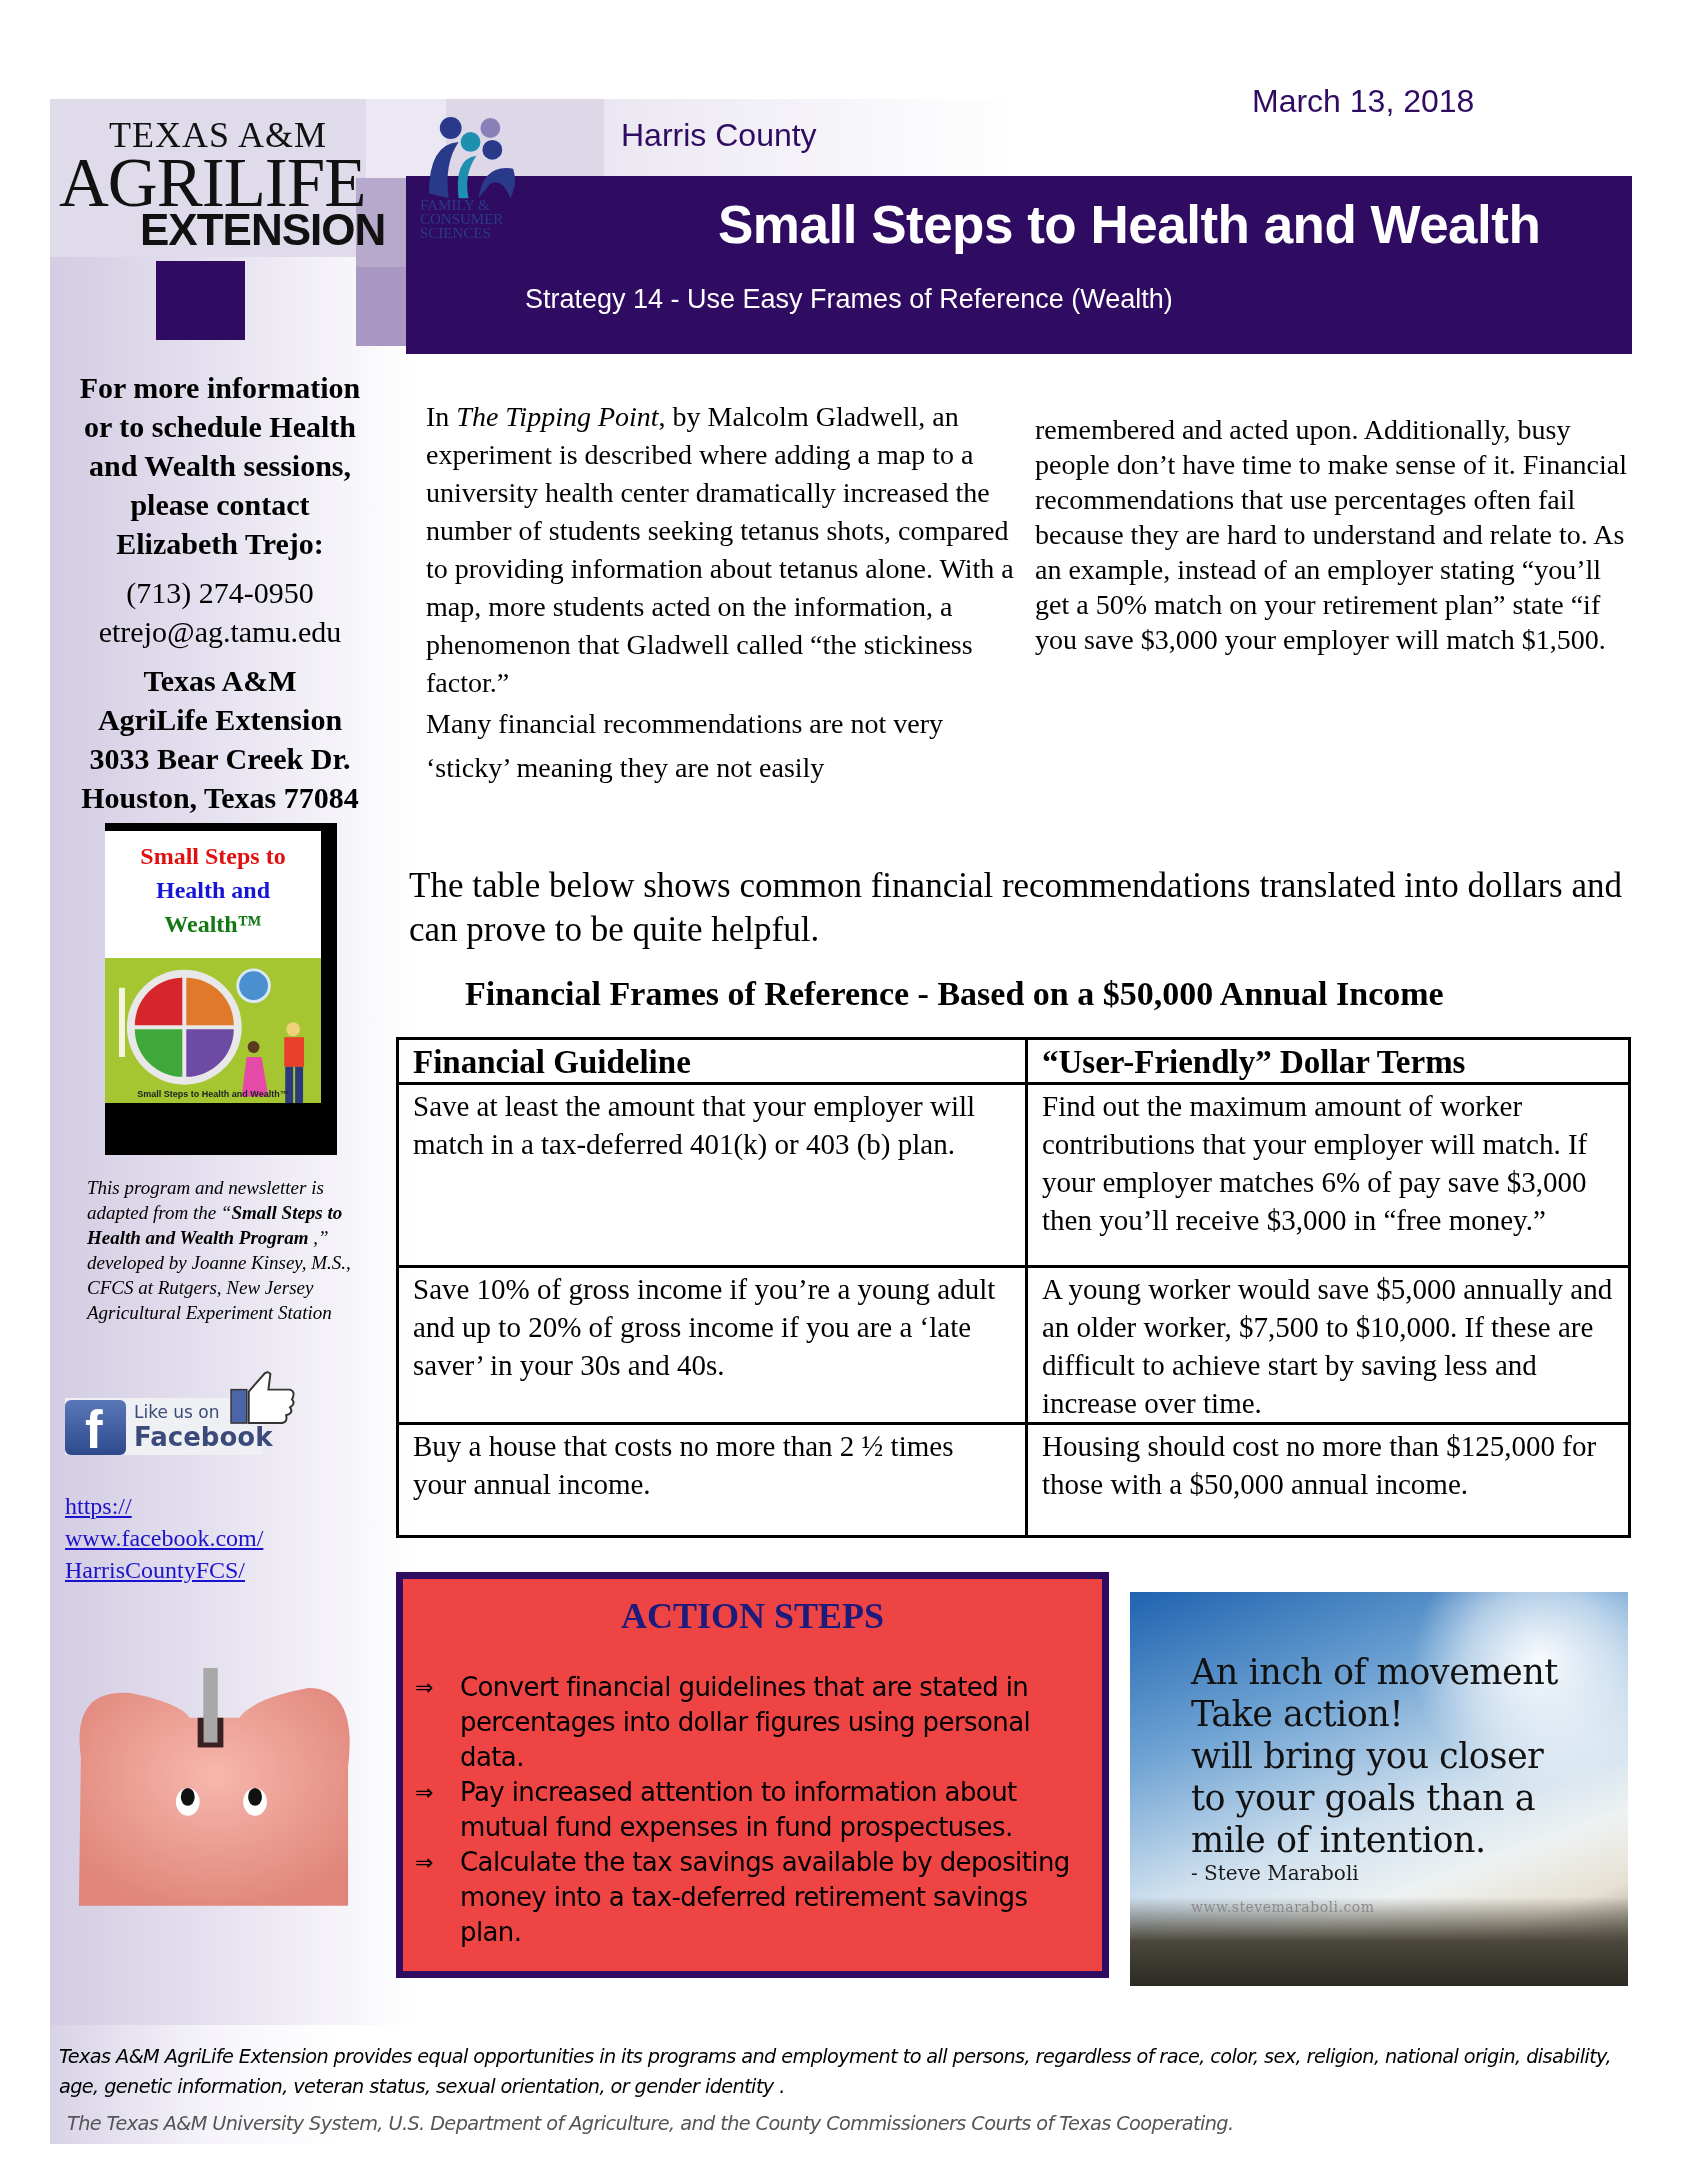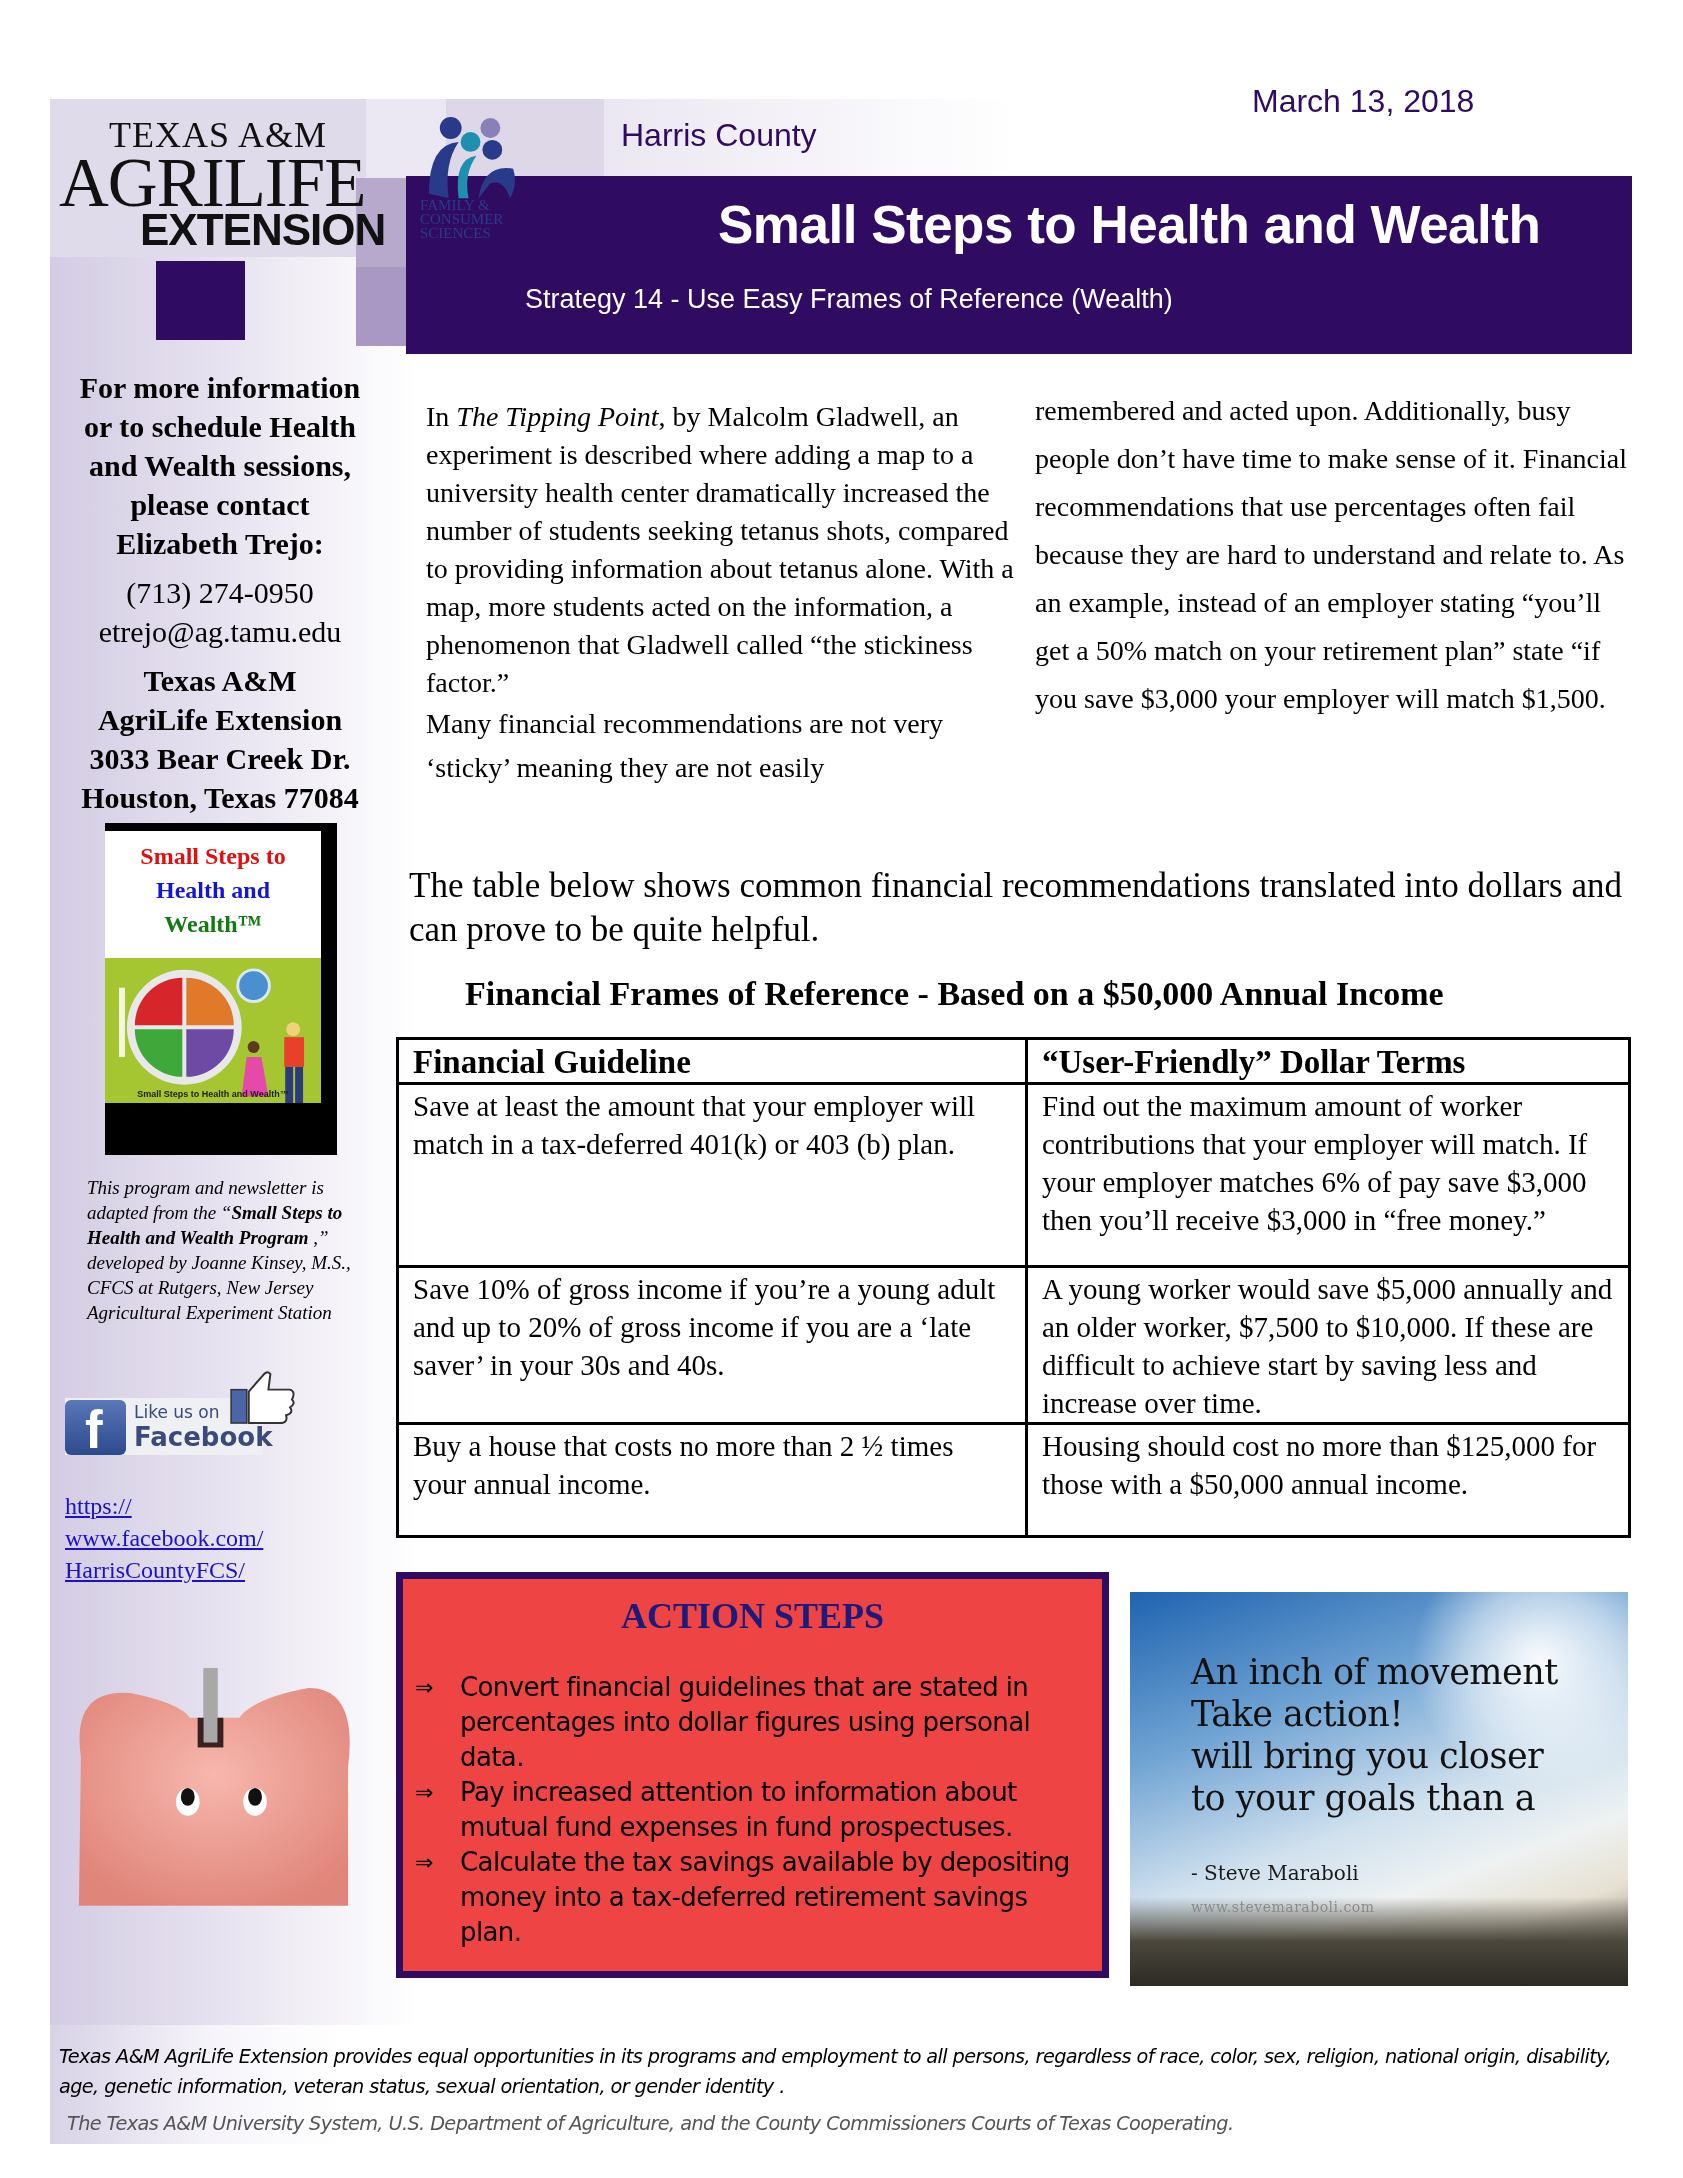--- a/index.html
+++ b/index.html
@@ -37,21 +37,21 @@
   .pc-title { position:absolute; left:0; top:8px; width:216px; text-align:center; font-weight:bold; font-size:24px; line-height:34px; font-family:"Liberation Serif", serif; }
   .pc-green { position:absolute; left:0; top:127px; width:216px; height:189px; background:#a5c531; }
   .pc-foot { position:absolute; left:0; bottom:4px; width:216px; text-align:center; font-family:"Liberation Sans", sans-serif; font-weight:bold; font-size:9px; color:#222; }
   #adapted { left:87px; top:1175px; width:267px; font-style:italic; font-size:19px; line-height:25px; }
   #fb-badge { left:65px; top:1398px; width:198px; height:57px; background:#eef0f4; }
   #fb-link { left:65px; top:1490px; font-size:24px; line-height:32px; color:#1a12cc; text-decoration:underline; }
   #piggy { left:71px; top:1668px; width:282px; height:243px; }
 
   
   #col1 { left:426px; top:398px; width:599px; font-size:28px; line-height:38px; }
-  #col2 { left:1035px; top:387px; width:594px; font-size:28px; line-height:48px; }
+  #col2 { left:1035px; top:412px; width:594px; font-size:28px; line-height:35px; }
   #intro { left:409px; top:864px; width:1267px; font-size:35px; line-height:44px; }
   #table-title { left:465px; top:975px; font-weight:bold; font-size:34px; white-space:nowrap; }
   #fin-table { left:396px; top:1037px; width:1235px; border-collapse:collapse; }
   #fin-table td, #fin-table th { border:3px solid #000; vertical-align:top; text-align:left; padding:2px 14px 0 14px; font-size:29px; line-height:38px; font-weight:normal; }
   #fin-table th { font-weight:bold; font-size:33px; line-height:40px; }
   #fin-table td.c1, #fin-table th.c1 { width:598px; }
 
   
   #action-box { left:396px; top:1572px; width:713px; height:406px; border:7px solid #2f0b62; box-sizing:border-box; background:#ef4444; }
   #action-title { position:absolute; left:0; top:16px; width:100%; text-align:center; font-weight:bold; font-size:36px; color:#1c1a7a; }
@@ -237,20 +237,21 @@
 </div>
 
 <div id="quote-img" class="abs">
   <div class="sun"></div>
   <div class="hills"></div>
   <div id="quote-text">
     <div>An inch of movement</div>
     <div>Take action!</div>
     <div>will bring you closer</div>
     <div>to your goals than a</div>
+    <div>mile of intention.</div>
   </div>
   <div id="quote-author">- Steve Maraboli</div>
   <div id="quote-site">www.stevemaraboli.com</div>
 </div>
 
 <div id="footer-eo" class="abs">Texas A&amp;M AgriLife Extension provides equal opportunities in its programs and employment to all persons, regardless of race, color, sex,  religion, national origin, disability, age,  genetic information, veteran status, sexual orientation, or gender identity .</div>
 <div id="footer-coop" class="abs">The Texas A&amp;M University System, U.S. Department of Agriculture, and the County Commissioners Courts of Texas Cooperating.</div>
 
 
 </body></html>

